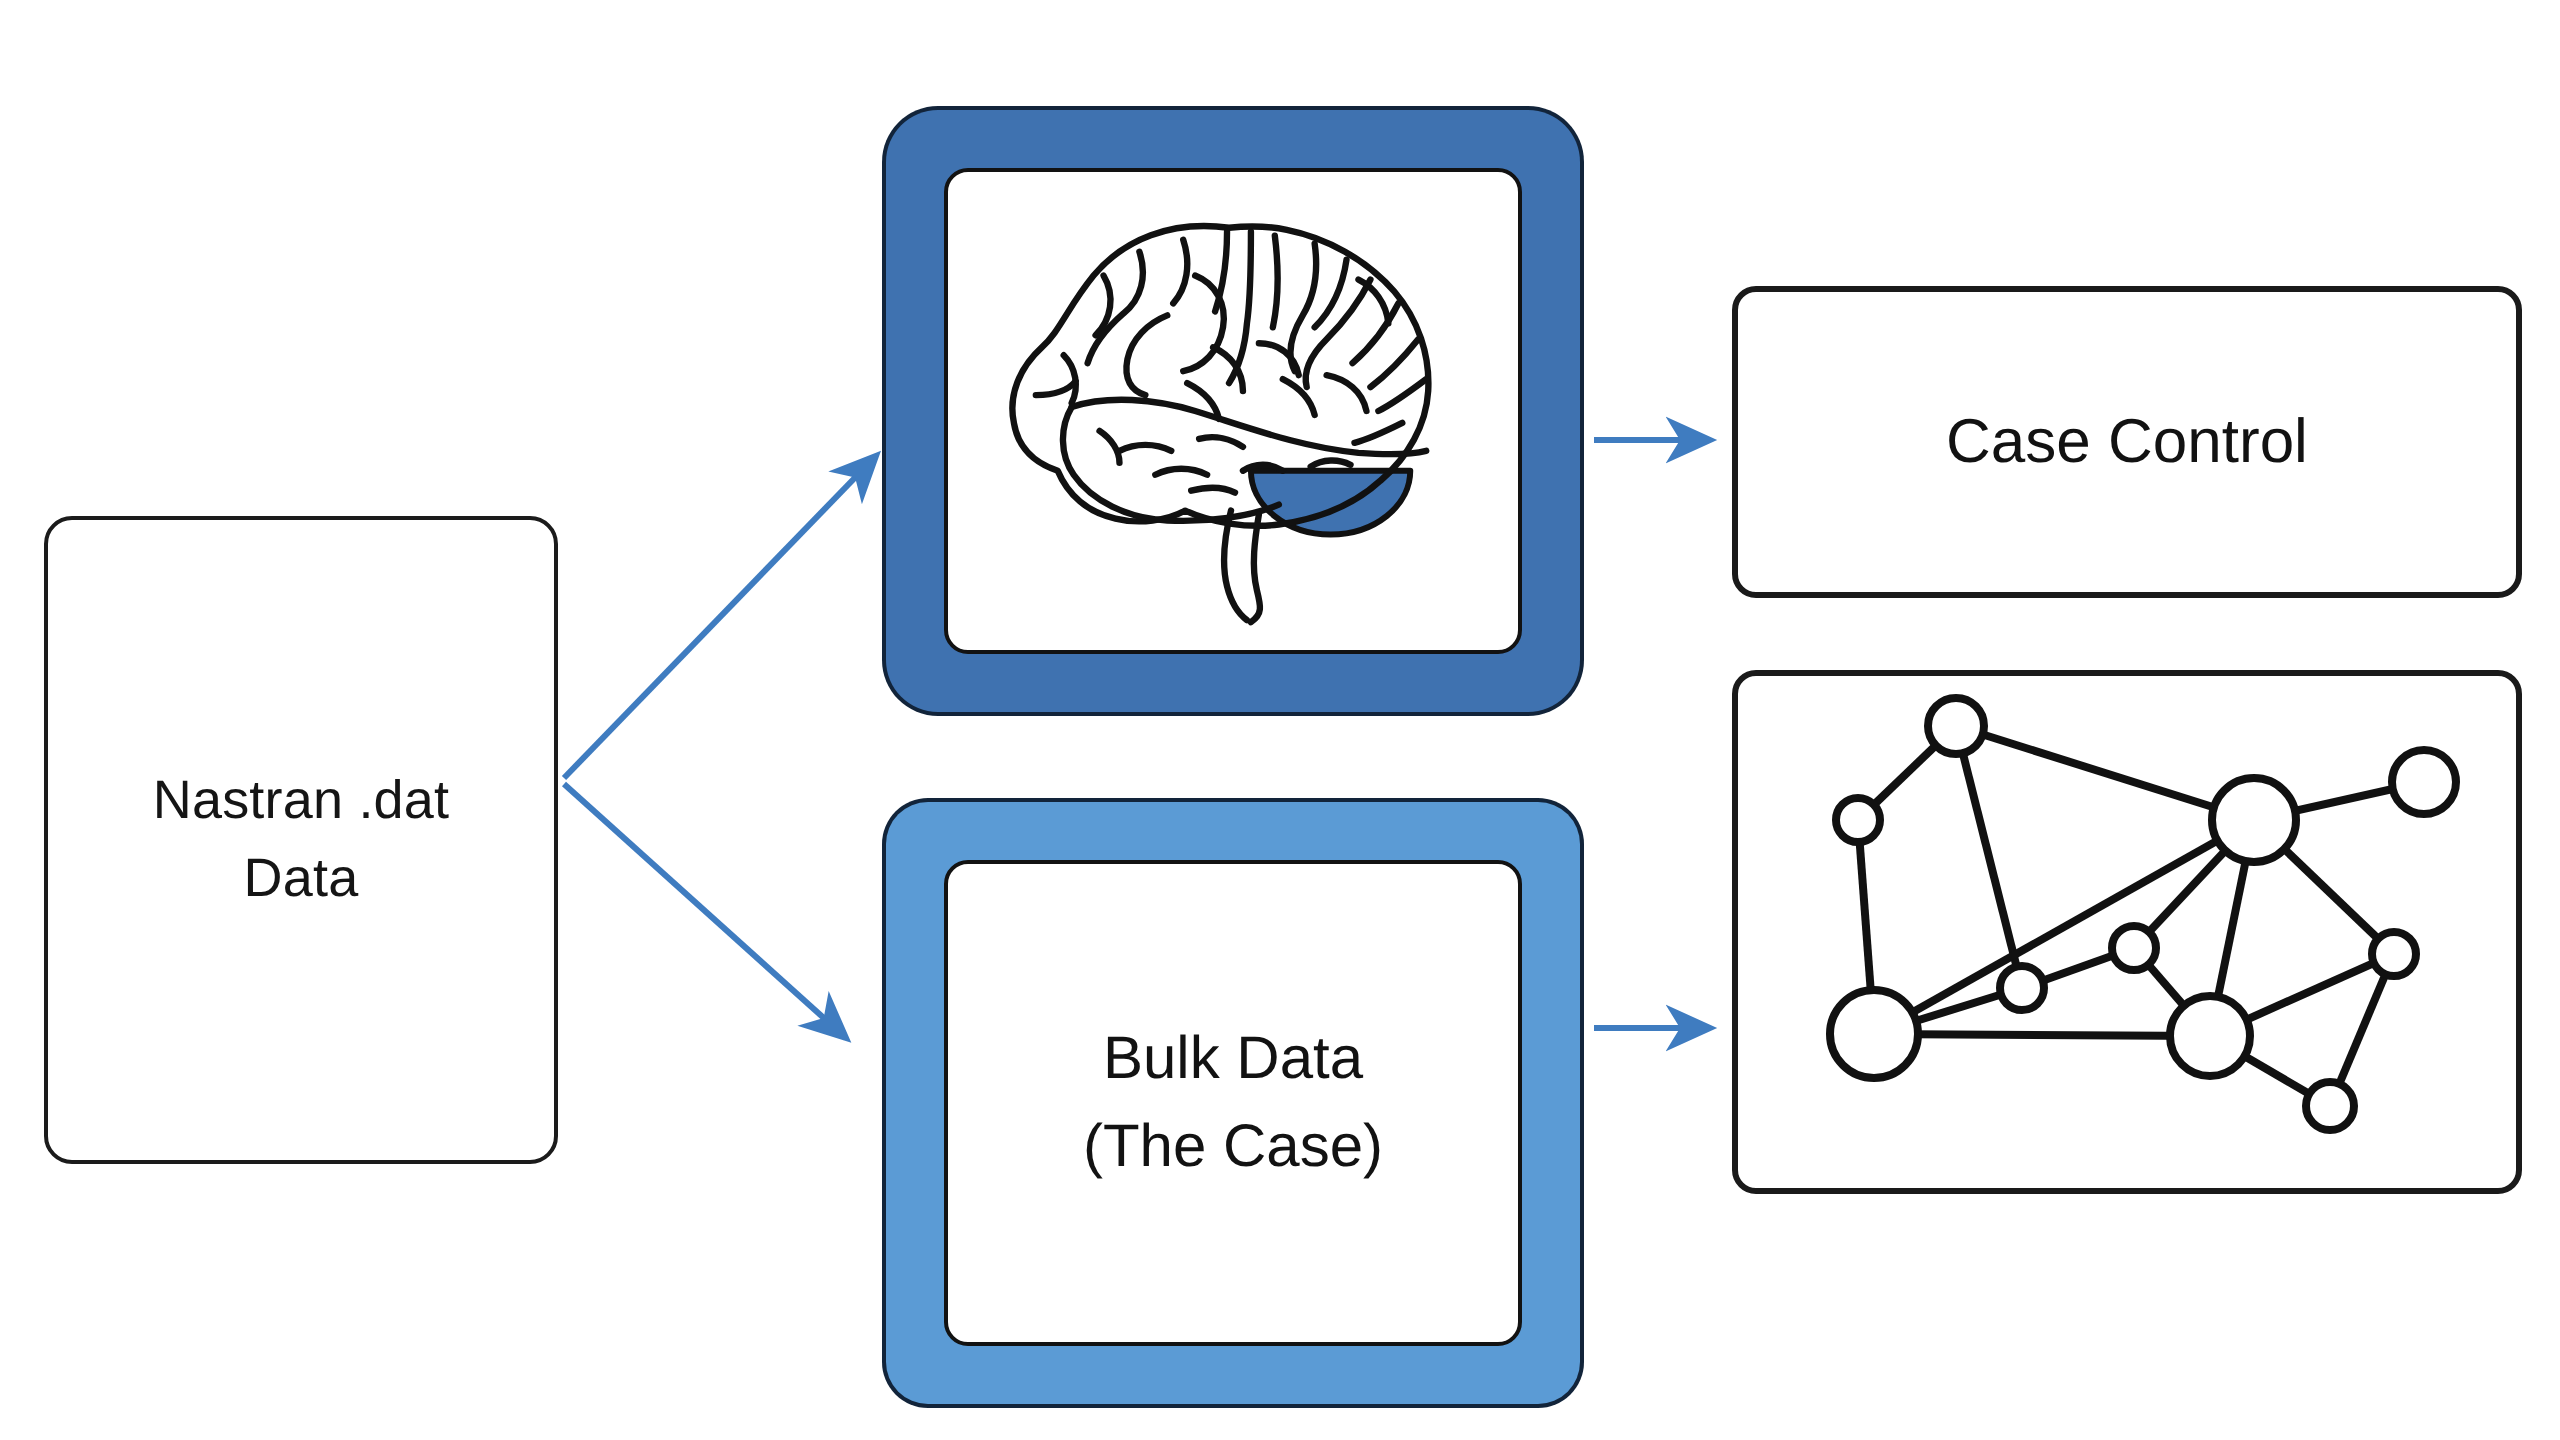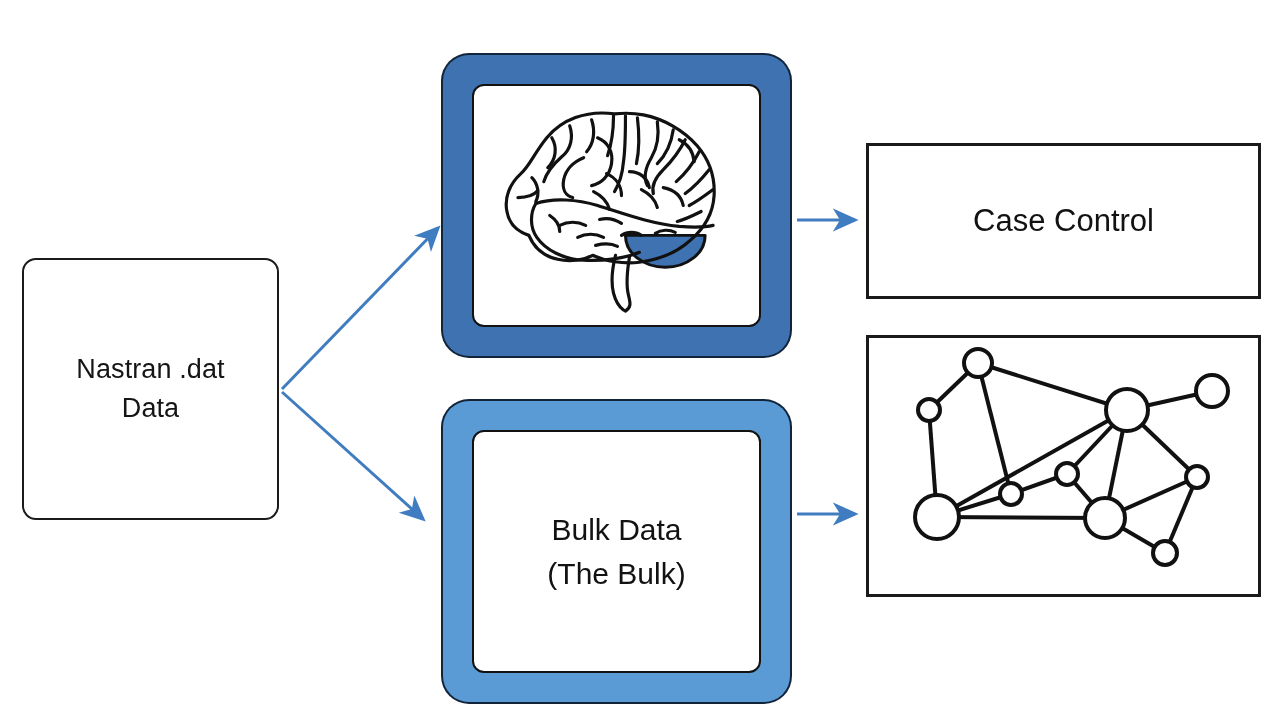--- a/index.html
+++ b/index.html
@@ -4,21 +4,21 @@
 <style>
   html,body{margin:0;padding:0;background:#ffffff;}
   body{width:1280px;height:720px;overflow:hidden;
        font-family:"Liberation Sans","DejaVu Sans",sans-serif;color:#111;}
   #stage{position:relative;width:1280px;height:720px;background:#fff;}
 
   .abs{position:absolute;box-sizing:border-box;}
 
   
   .src-box{
-    left:22px;top:258px;width:257px;height:262px;
+    left:22px;top:258px;width:257px;height:324px;
     background:#ffffff;border:2px solid #1b1b1b;border-radius:14px;
     display:flex;align-items:center;justify-content:center;
   }
   .src-text{
     font-size:27px;line-height:1.45;text-align:center;color:#151515;
     letter-spacing:.1px;
   }
 
   
   .frame{
@@ -34,21 +34,21 @@
   }
   .brain-card{left:443px;top:55px;width:347px;height:301px;}
   .bulk-card{left:443px;top:401px;width:347px;height:301px;}
 
   .bulk-text{
     font-size:30px;line-height:1.45;text-align:center;color:#121212;
   }
 
   
   .plain-box{
-    background:#fff;border:3px solid #1a1a1a;border-radius:0;
+    background:#fff;border:3px solid #1a1a1a;border-radius:12px;
     display:flex;align-items:center;justify-content:center;
   }
   .case-box{left:866px;top:143px;width:395px;height:156px;}
   .graph-box{left:866px;top:335px;width:395px;height:262px;}
   .case-text{font-size:31px;line-height:1.36;text-align:center;color:#121212;}
 
   
   .overlay{left:0;top:0;width:1280px;height:720px;pointer-events:none;}
   .fill-svg{width:100%;height:100%;display:block;}
 </style>
@@ -142,25 +142,25 @@
           <path d="M126 134 C134 132 142 134 148 138"></path>
           <path d="M148 150 C154 146 162 146 168 150"></path>
           <path d="M76 130 C82 134 86 140 86 146"></path>
           <path d="M182 148 C188 144 196 144 202 147"></path>
           <path d="M122 160 C130 158 138 158 144 161"></path>
         </g>
       </svg>
     </div>
   </div>
 
-  <div class="abs frame bulk-card" style="background:#5b9bd5;">
+  <div class="abs frame bulk-card" style="background:#5b9bd5;border-radius:21px;">
     <div class="frame-inner">
       <div class="bulk-text">
         <span>Bulk Data</span><br>
-        <span>(The Bulk)</span>
+        <span>(The Case)</span>
       </div>
     </div>
   </div>
 
   <div class="abs plain-box case-box">
     <div class="case-text">
       <span>Case Control</span><br>
     </div>
   </div>
 

